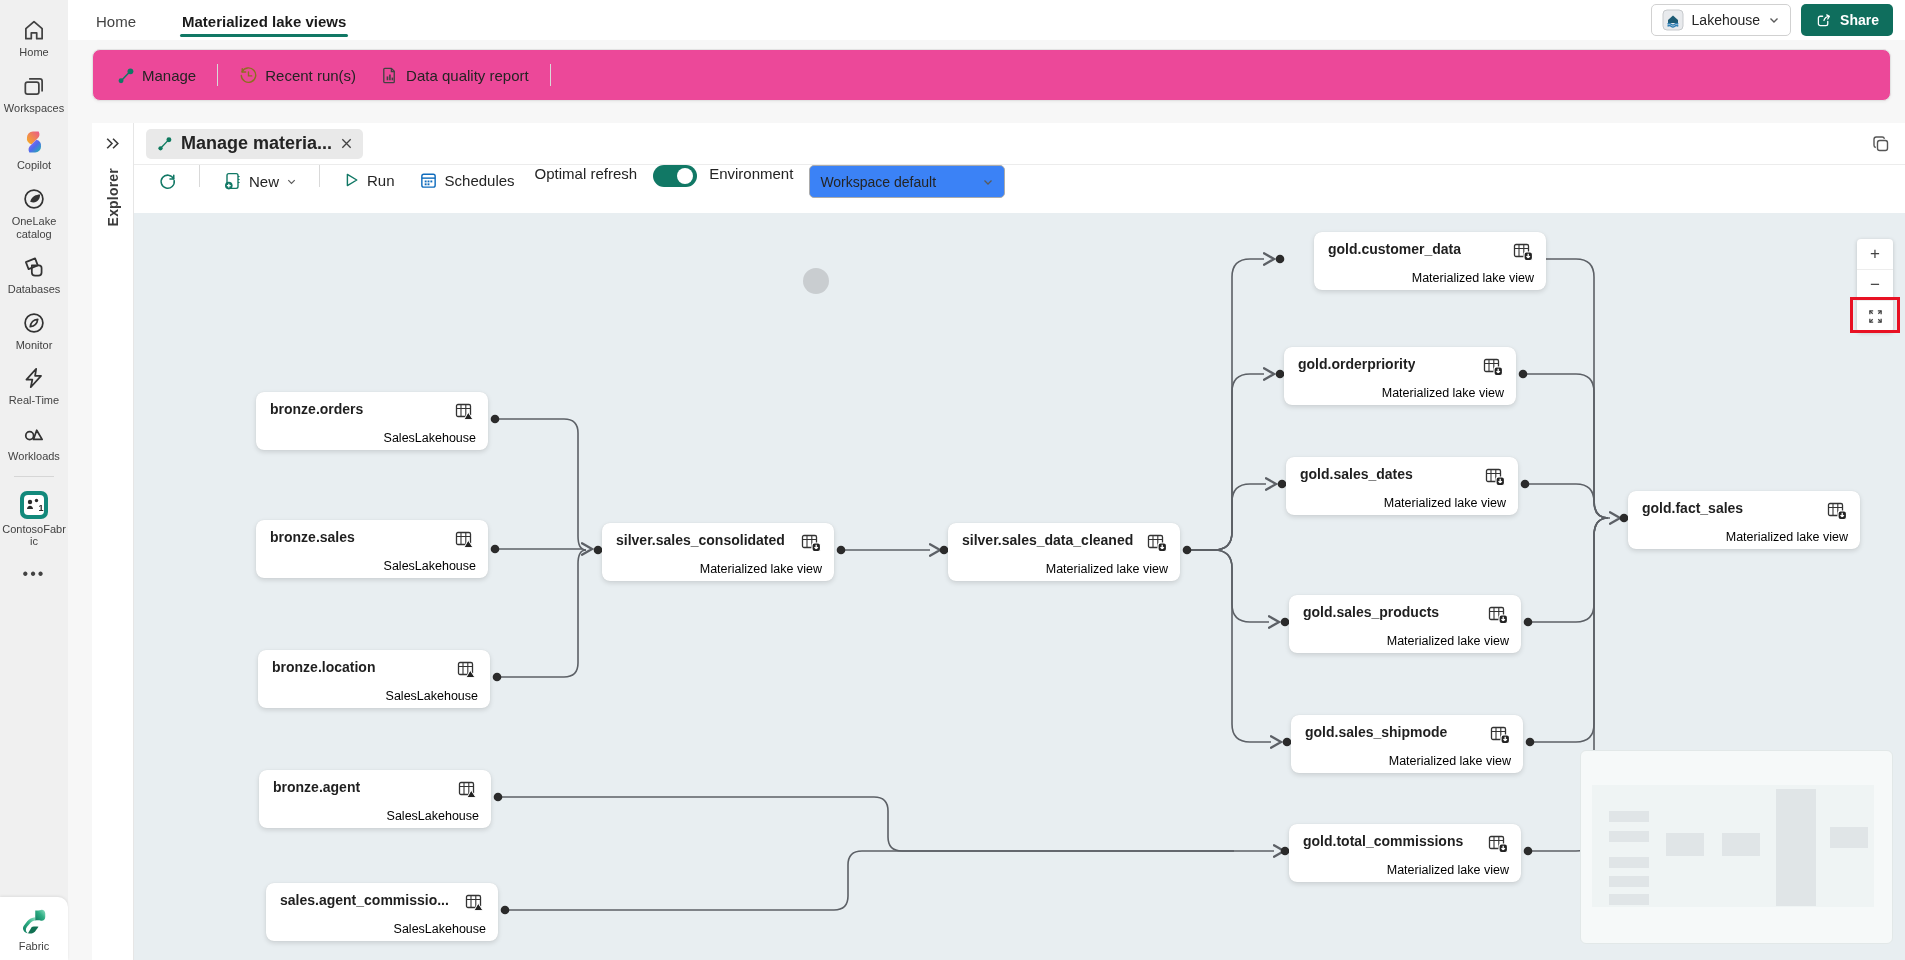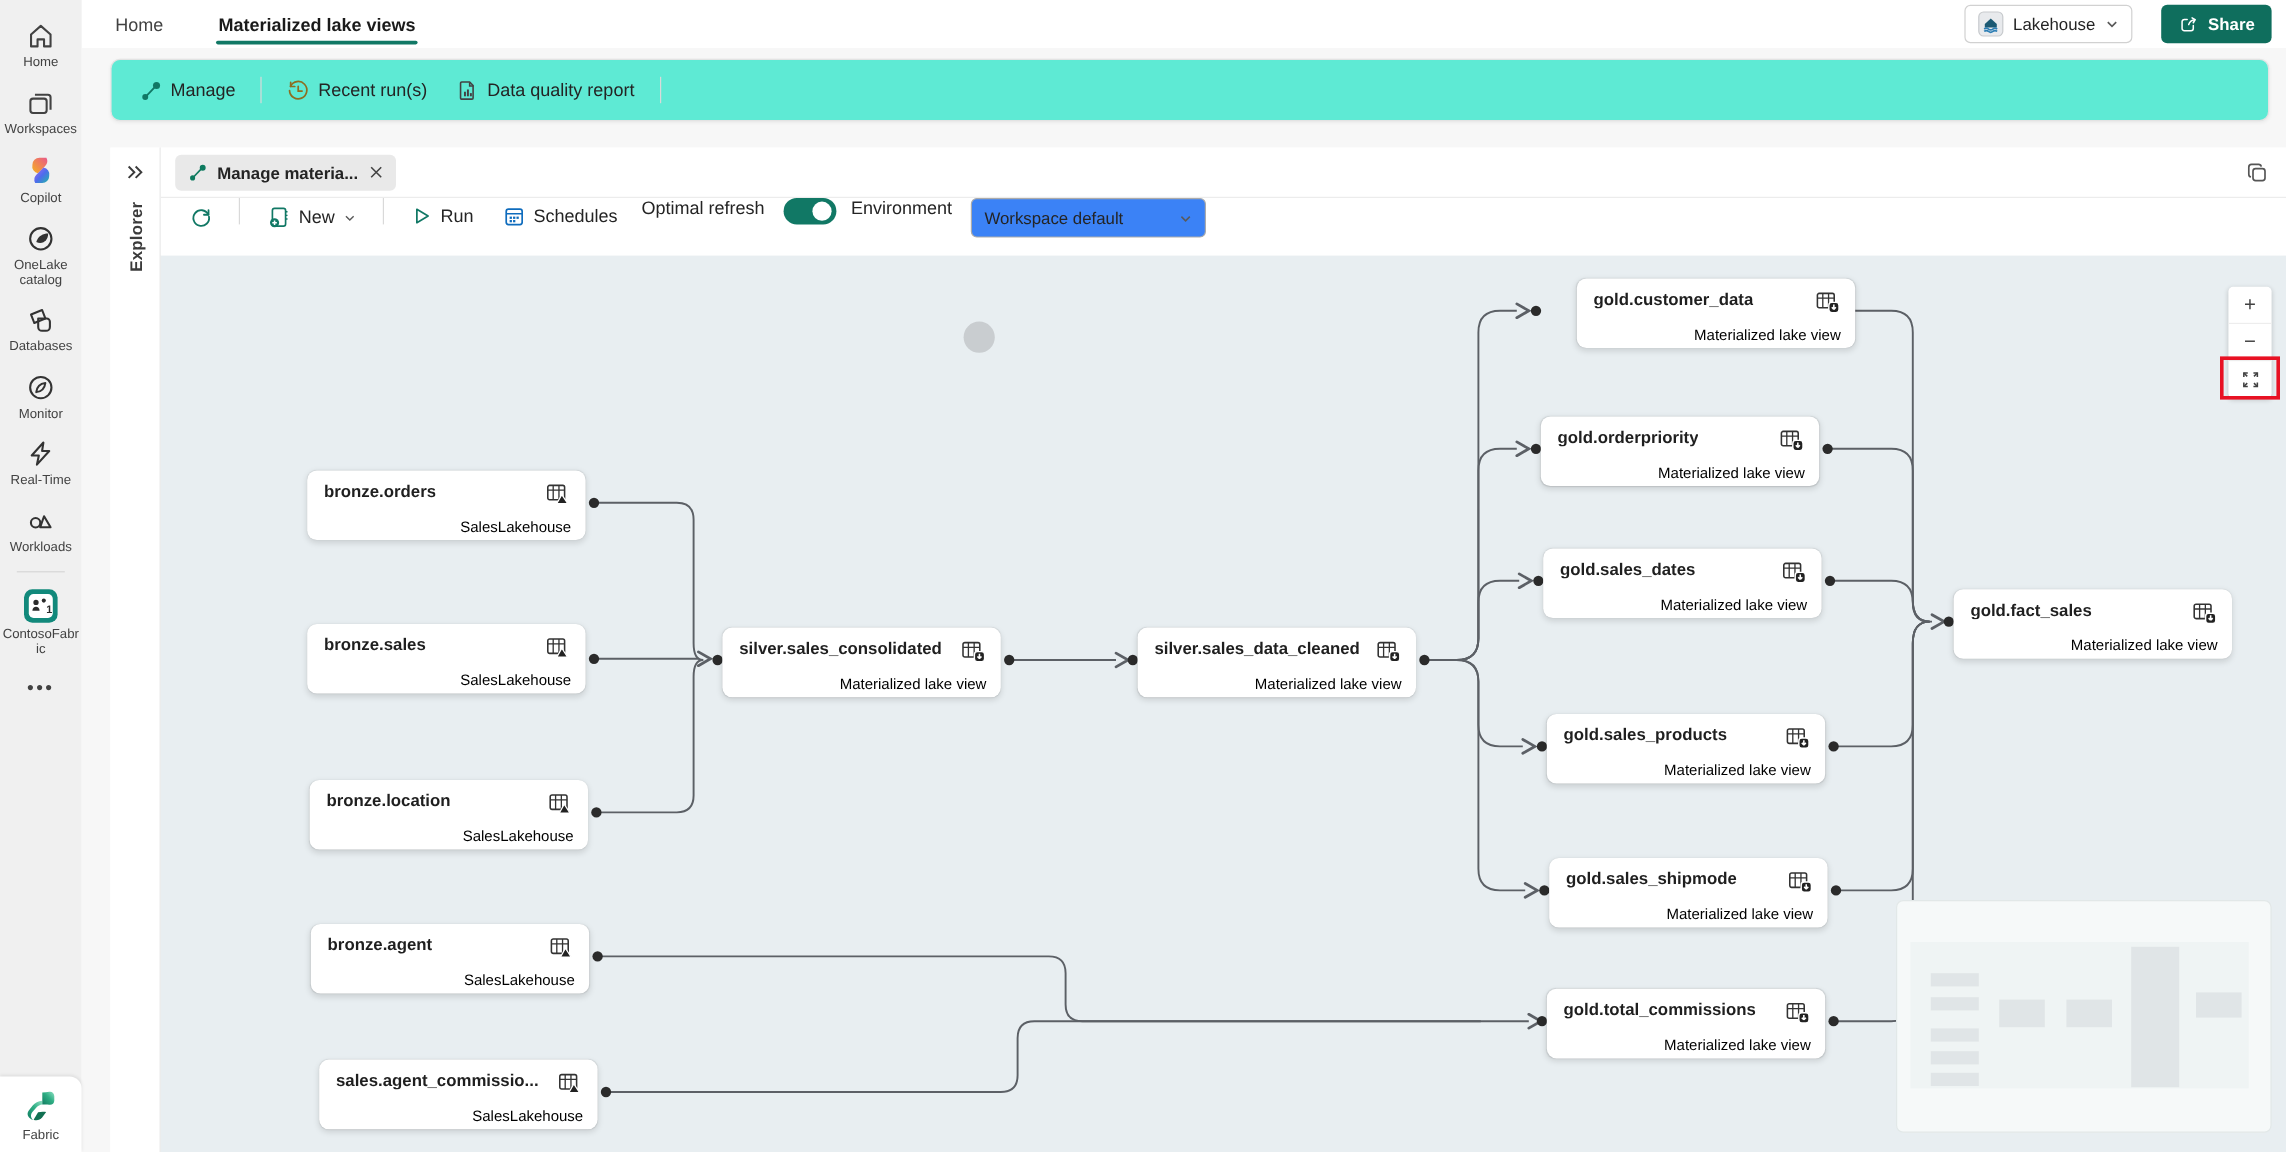--- a/index.html
+++ b/index.html
@@ -25,45 +25,45 @@
 
   
   .main { flex:1; display:flex; flex-direction:column; min-width:0; background:#f7f7f7; }
 
   .header { height:40px; background:#fff; display:flex; align-items:center; padding:0 12px 0 26px; }
   .h-tab { font-size:15px; color:#424242; padding:9px 2px 7px; margin-right:42px;
     cursor:pointer; position:relative; }
   .h-tab.active { color:#1a1a1a; font-weight:700; }
   .h-tab.active::after { content:""; position:absolute; left:0; right:0; bottom:0;
     height:3px; border-radius:2px; background:#117865; }
-  .h-actions { margin-left:auto; display:flex; align-items:center; gap:24px; }
+  .h-actions { margin-left:auto; display:flex; align-items:center; gap:10px; }
   .lakehouse-pill { display:flex; align-items:center; gap:8px; border:1px solid #d1d1d1;
     border-radius:5px; background:#fff; height:32px; padding:0 10px; cursor:pointer; font-size:14px; }
   .share-btn { display:flex; align-items:center; gap:8px; background:#0f6e5d; color:#fff;
     border:none; border-radius:5px; height:32px; padding:0 14px; font-size:14px;
     font-weight:700; cursor:pointer; }
 
-  .ribbon { margin:9px 14px 0 24px; background:#5eead4; border:1px solid #e3e3e3;
+  .ribbon { margin:9px 14px 0 24px; background:#ec4899; border:1px solid #e3e3e3;
     border-radius:8px; box-shadow:0 1px 3px rgba(0,0,0,.05); height:52px;
     display:flex; align-items:center; padding:0 14px; gap:6px; }
   .rb-item { display:flex; align-items:center; gap:7px; font-size:15px; color:#242424;
     padding:6px 9px; border-radius:4px; cursor:pointer; white-space:nowrap; }
   .rb-divider { width:1px; height:22px; background:#d9d9d9; margin:0 6px; }
 
   .content { flex:1; display:flex; margin:22px 0 0 24px; min-height:0; background:#fff; }
   .explorer-strip { width:42px; border-right:1px solid #e6e6e6; display:flex;
     flex-direction:column; align-items:center; padding-top:12px; gap:16px; background:#fff; }
   .explorer-title { writing-mode:vertical-rl; transform:rotate(180deg); font-size:14px;
     font-weight:700; color:#3b3b3b; letter-spacing:.2px; }
 
   .panel { flex:1; display:flex; flex-direction:column; min-width:0; }
   .tabstrip { height:42px; display:flex; align-items:center; padding:0 14px 0 12px;
     border-bottom:1px solid #ececec; background:#fff; }
   .doc-tab { display:flex; align-items:center; gap:8px; background:#e9e9e9; border-radius:5px;
-    height:30px; padding:0 10px; font-size:14px; font-weight:700; color:#242424; cursor:pointer; }
+    height:30px; padding:0 10px; font-size:18px; font-weight:700; color:#242424; cursor:pointer; }
   .doc-tab .close { color:#424242; cursor:pointer; display:flex; }
   .tabstrip .copy-btn { margin-left:auto; cursor:pointer; display:flex; }
 
   .canvas-toolbar { height:48px; display:flex; align-items:flex-start; gap:8px;
     padding:0 16px; background:#fff; }
   .ct-btn { display:flex; align-items:center; gap:7px; font-size:15px; color:#242424;
     padding:6px 8px; border-radius:4px; cursor:pointer; white-space:nowrap; }
   .ct-label { font-size:15px; color:#242424; margin-left:4px; white-space:nowrap; }
   .toggle { width:44px; height:22px; border-radius:11px; background:#117865; position:relative;
     cursor:pointer; margin-left:8px; flex-shrink:0; }

